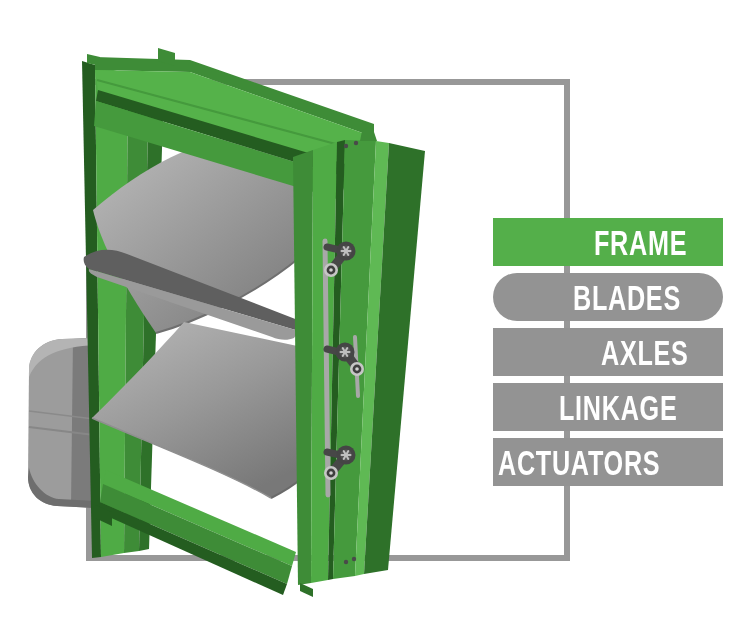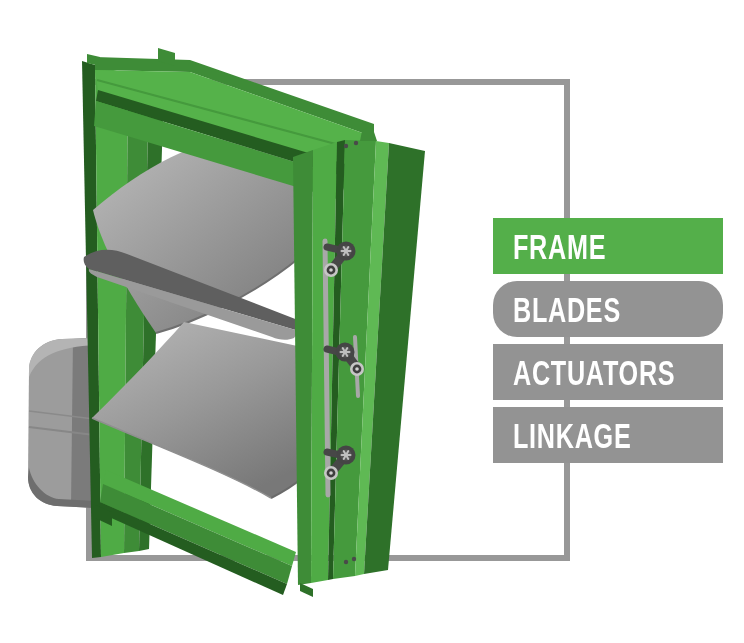--- a/index.html
+++ b/index.html
@@ -16,25 +16,26 @@
     width:744px; height:643px;
   }
   .menu {
     position:absolute;
     left:493px; top:218px;
     width:230px;
     display:flex; flex-direction:column;
     gap:7px;
   }
   .menu-item {
-    height:56px;
+    height:48px;
     display:flex; align-items:center;
     padding-left:20px;
     background:#939393;
     cursor:pointer;
+    justify-content:flex-end;
   }
   .menu-item .label-text {
     color:#ffffff;
     font-size:35px;
     font-weight:bold;
     letter-spacing:1px;
     line-height:1;
     white-space:nowrap;
     transform:scaleX(0.72);
     transform-origin:left center;
@@ -168,20 +169,23 @@
   </svg>
 
   <nav class="menu">
     <div class="menu-item active" style="background: rgb(84, 175, 74);">
       <span class="label-text">FRAME</span>
     </div>
     <div class="menu-item" style="background: rgb(147, 147, 147); border-radius: 24px;">
       <span class="label-text">BLADES</span>
     </div>
     <div class="menu-item" style="background: rgb(147, 147, 147);">
-      <span class="label-text">ACTUATORS</span>
+      <span class="label-text">AXLES</span>
     </div>
     <div class="menu-item" style="background: rgb(147, 147, 147);">
       <span class="label-text">LINKAGE</span>
+    </div>
+    <div class="menu-item" style="background: rgb(147, 147, 147);">
+      <span class="label-text">ACTUATORS</span>
     </div>
   </nav>
 
 </div>
 
 </body></html>

